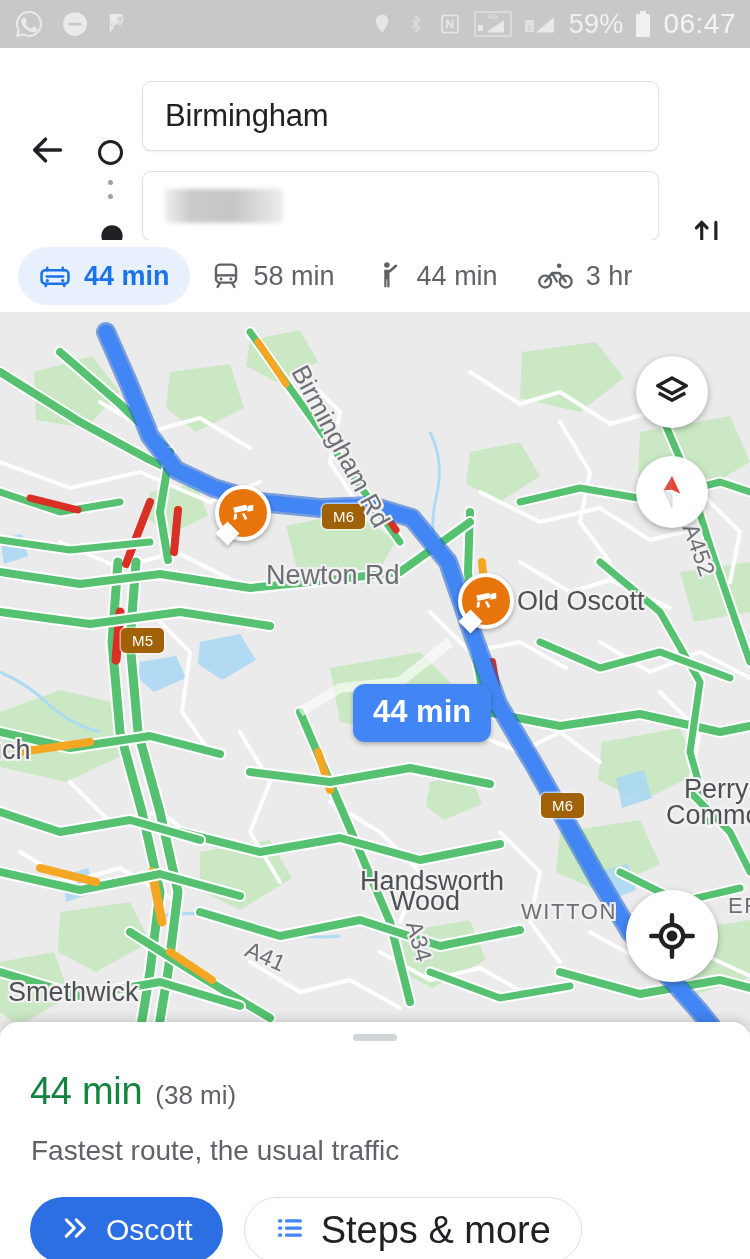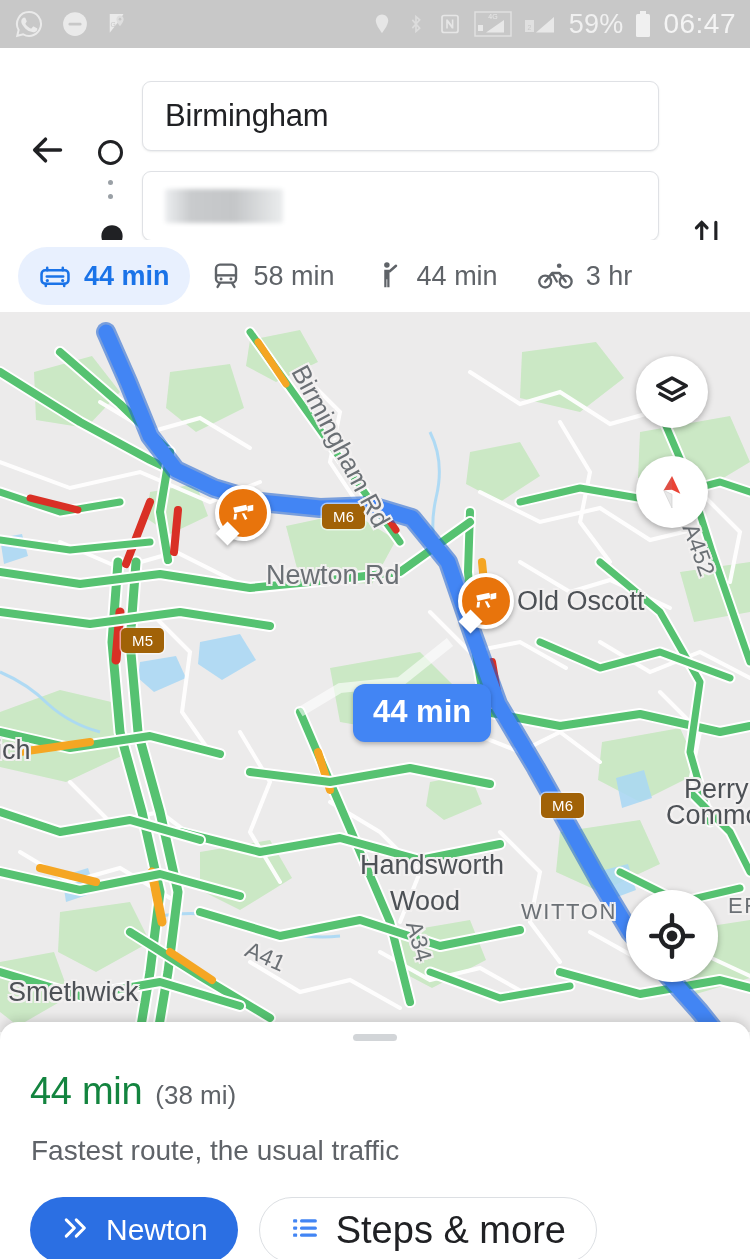--- a/index.html
+++ b/index.html
@@ -487,21 +487,21 @@
       <path d="M300 400 L340 376 L400 370 L450 330" fill="none" stroke="#ffffff" stroke-width="10" opacity="0.6"></path>
     </svg>
 
     <div class="shield" style="left:322px; top:192px;">M6</div>
     <div class="shield" style="left:121px; top:316px;">M5</div>
     <div class="shield" style="left:541px; top:481px;">M6</div>
 
     <div class="map-label" style="left:517px; top:274px;">Old Oscott</div>
     <div class="map-label" style="left:684px; top:454px;margin-top:8px;">Perry</div>
     <div class="map-label" style="left:666px; top:488px;">Common</div>
-    <div class="map-label" style="left:360px; top:538px;">Handsworth</div>
+    <div class="map-label" style="left:360px; top:554px;">Handsworth</div>
     <div class="map-label" style="left:390px; top:574px;">Wood</div>
     <div class="map-label" style="left:8px; top:665px;">Smethwick</div>
     <div class="map-label" style="left:-4px; top:423px;">ich</div>
     <div class="map-label small" style="left:521px; top:587px;">WITTON</div>
     <div class="map-label small" style="left:728px; top:581px;">ER</div>
     <div class="map-label road" style="left:266px; top:248px; font-size:27px;">Newton Rd</div>
     <div class="map-label road" style="left:312px; top:48px; transform:rotate(62deg); transform-origin:left top; font-size:26px;">Birmingham Rd</div>
     <div class="map-label road" style="left:252px; top:624px; transform:rotate(24deg); transform-origin:left top;">A41</div>
     <div class="map-label road" style="left:426px; top:606px; transform:rotate(74deg); transform-origin:left top;">A34</div>
     <div class="map-label road" style="left:702px; top:208px; transform:rotate(70deg); transform-origin:left top;">A452</div>
@@ -573,21 +573,21 @@
     <div class="sheet-sub">Fastest route, the usual traffic</div>
 
     <div class="sheet-actions">
       <div class="btn btn-preview">
         <span>
           <svg width="30" height="30" viewBox="0 0 24 24">
             <path fill="none" stroke="#fff" stroke-width="2.4" stroke-linecap="round" stroke-linejoin="round" d="M5 5.5L11.5 12 5 18.5"></path>
             <path fill="none" stroke="#fff" stroke-width="2.4" stroke-linecap="round" stroke-linejoin="round" d="M13 5.5L19.5 12 13 18.5"></path>
           </svg>
         </span>
-        <span class="btn-label">Newton</span>
+        <span class="btn-label">Oscott</span>
       </div>
 
       <div class="btn btn-steps">
         <span>
           <svg width="30" height="30" viewBox="0 0 24 24">
             <g fill="#4285f4">
               <rect x="2.5" y="5" width="3.2" height="2.6" rx="0.7"></rect>
               <rect x="2.5" y="10.7" width="3.2" height="2.6" rx="0.7"></rect>
               <rect x="2.5" y="16.4" width="3.2" height="2.6" rx="0.7"></rect>
               <rect x="8" y="5" width="13.5" height="2.6" rx="1.2"></rect>

